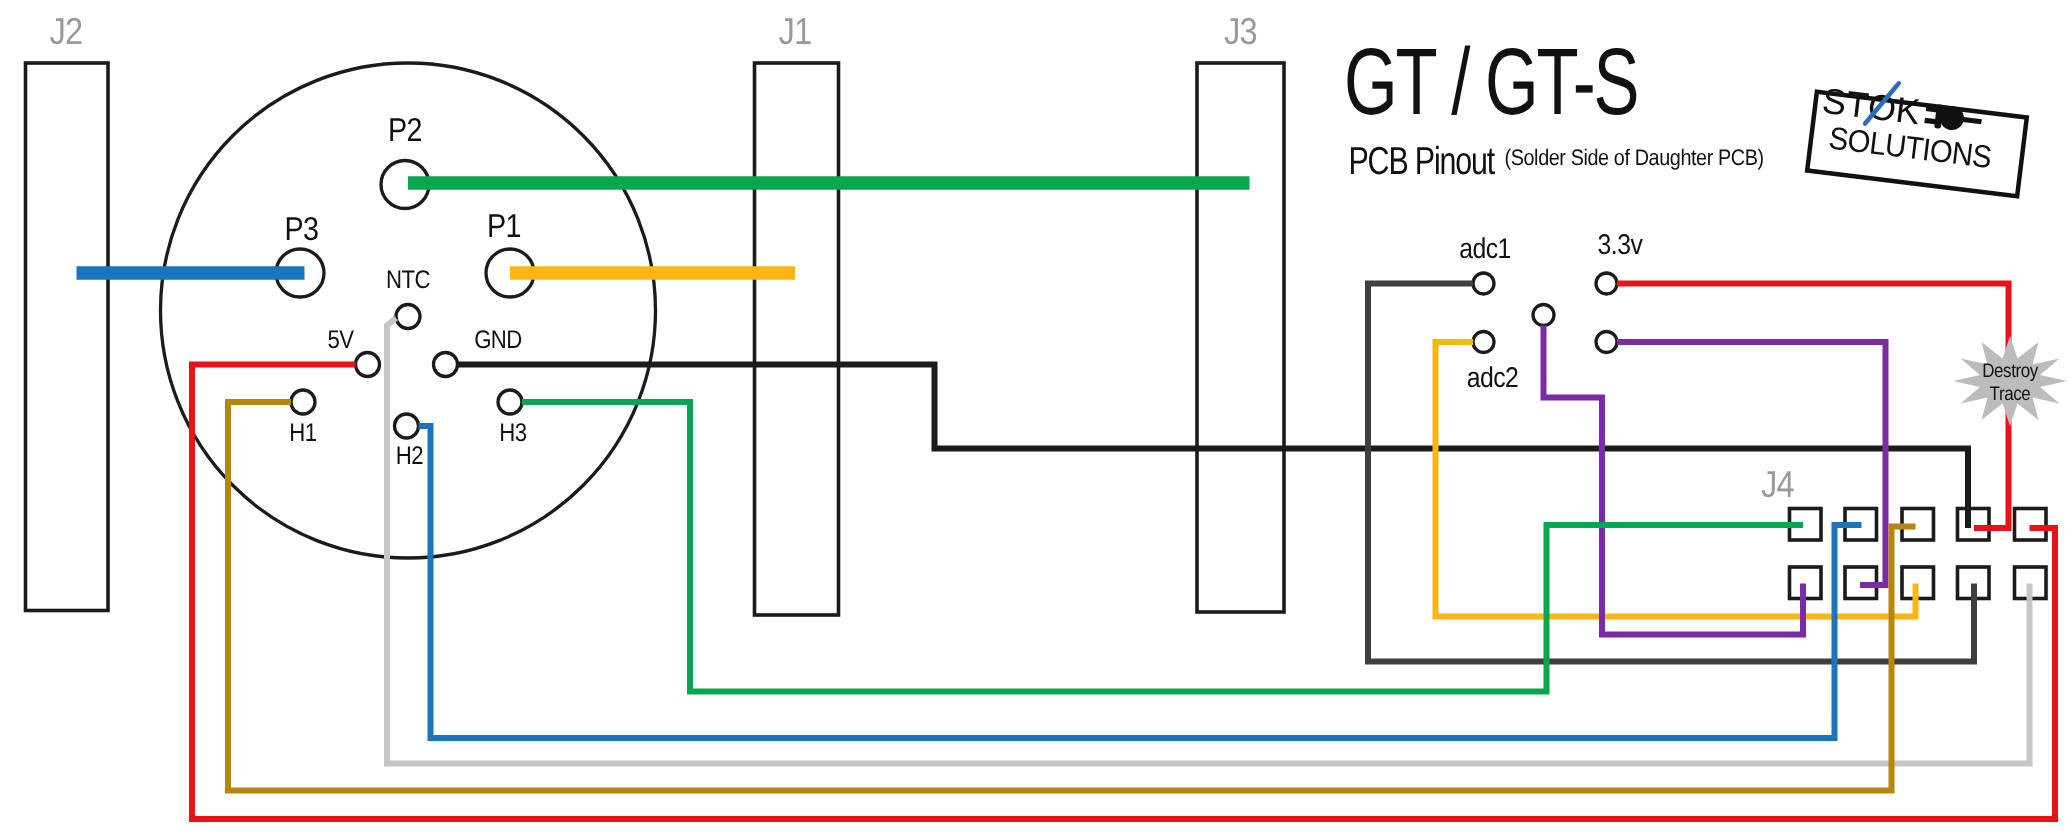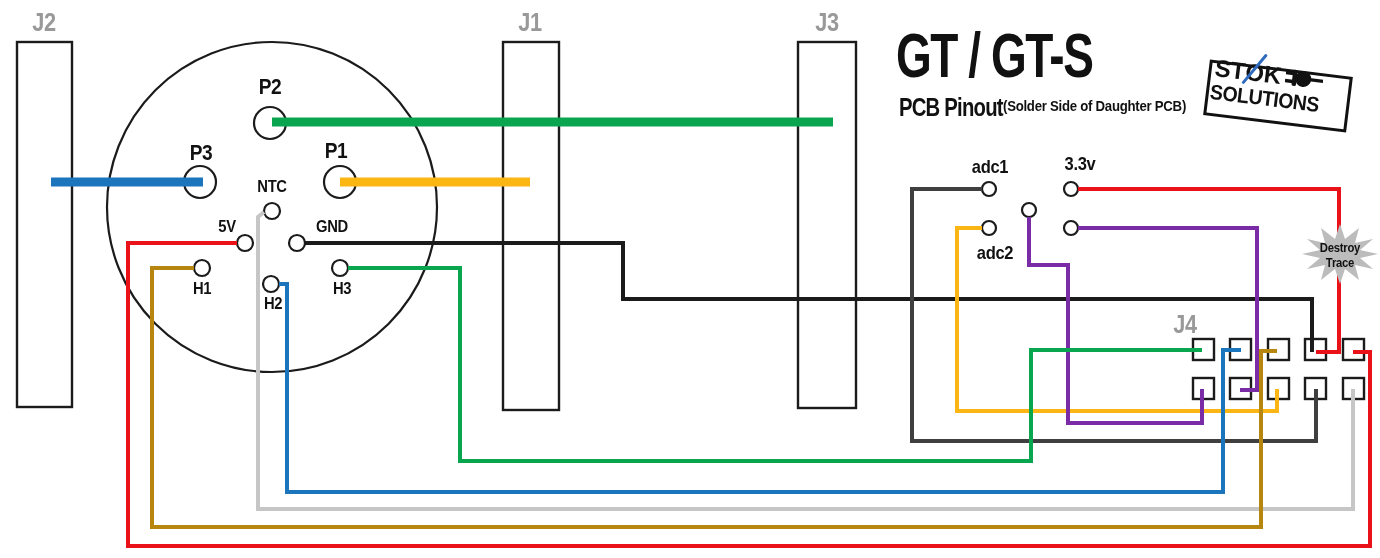--- a/index.html
+++ b/index.html
@@ -1,18 +1,18 @@
 <!DOCTYPE html>
 <html><head>
 <meta charset="utf-8">
 <style>
   html,body{margin:0;padding:0;background:#ffffff;}
   #stage{
     position:relative;width:1380px;height:558px;background:#ffffff;overflow:hidden;
-    font-family:"Liberation Sans",sans-serif;font-weight:bold;color:#111;
+    font-family:"Liberation Sans",sans-serif;font-weight:normal;color:#111;text-align:center;
   }
   #diagram-svg{position:absolute;left:0;top:0;}
   .lbl{position:absolute;white-space:nowrap;transform:translate(-50%,-50%) scaleX(.87);color:#111;}
   .jlbl{font-size:25px;letter-spacing:-.5px;}
   .plbl{font-size:22px;letter-spacing:-.5px;}
   .slbl{font-size:17px;letter-spacing:-.4px;}
   .albl{font-size:19px;letter-spacing:-.4px;}
   .dlbl{font-size:13px;letter-spacing:-.3px;}
   .title-main{position:absolute;left:896px;top:27px;font-size:63px;line-height:.92;
     letter-spacing:-2px;transform:scaleX(.73);transform-origin:left top;}

